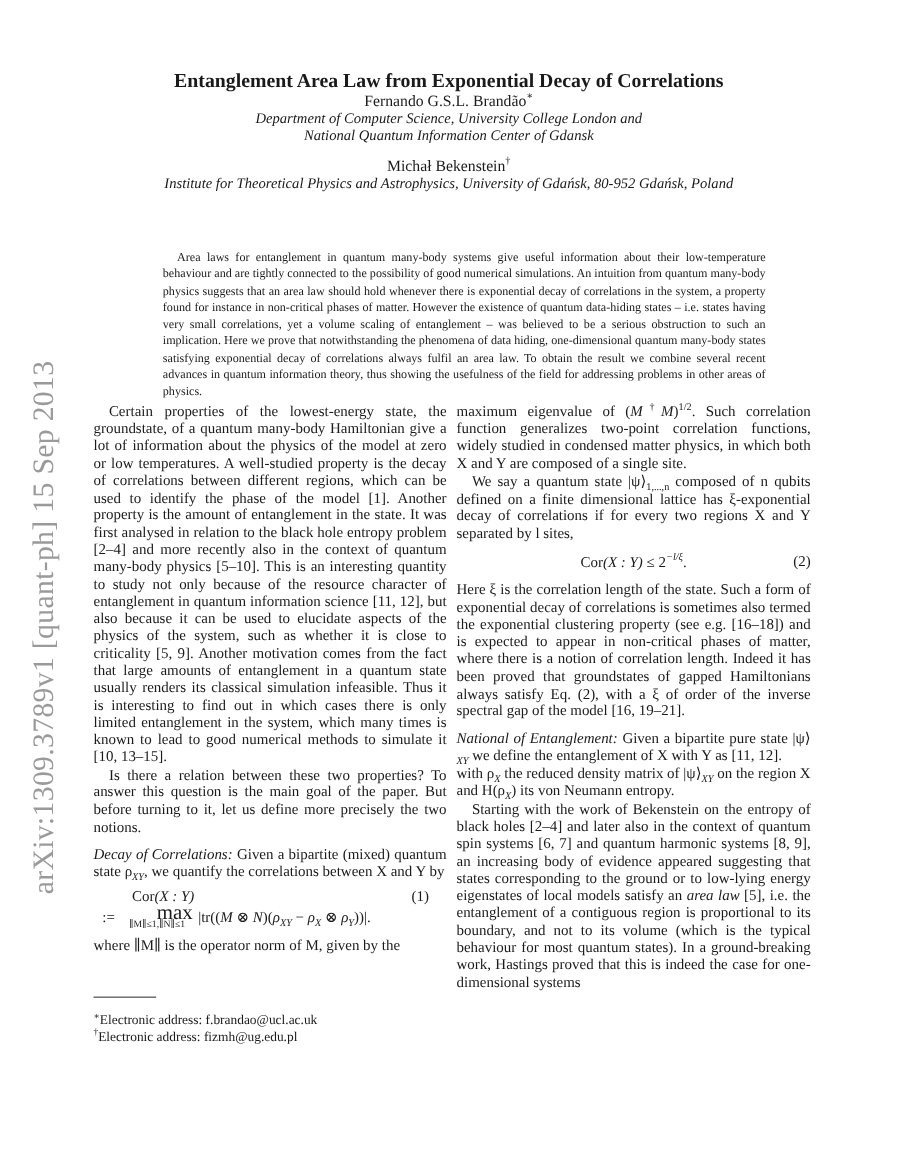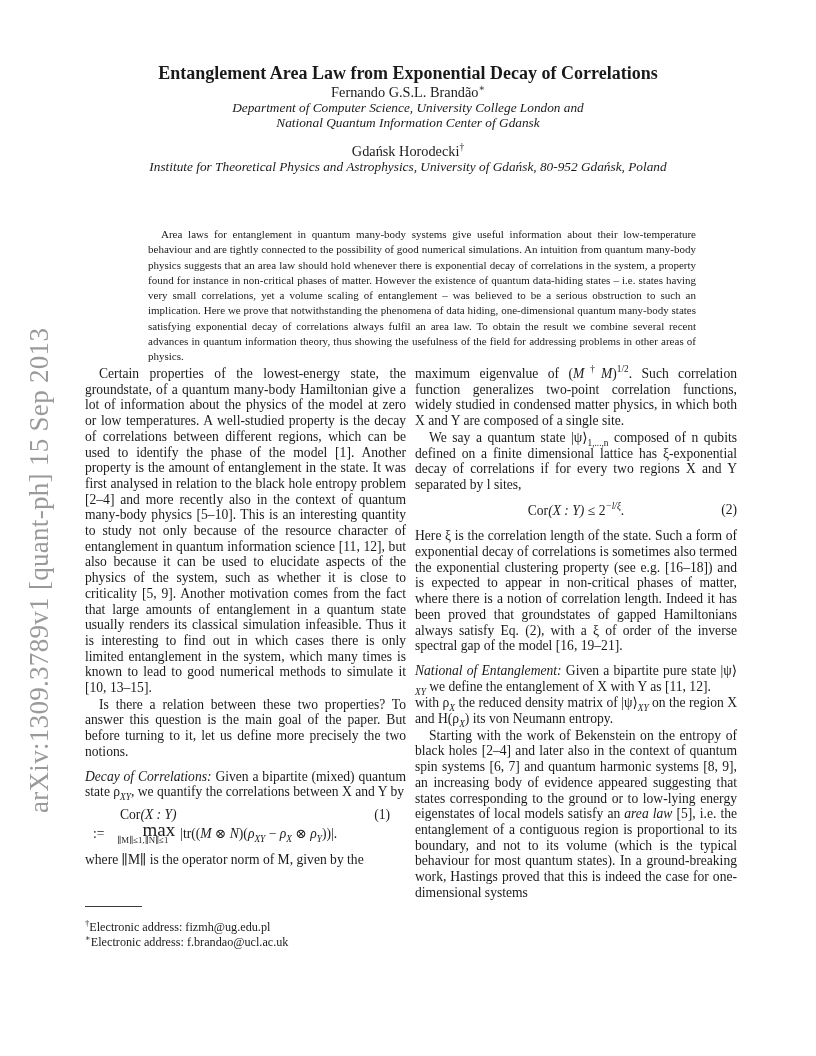--- a/index.html
+++ b/index.html
@@ -65,21 +65,21 @@
 <div class="page">
 
   <div class="arxiv-stamp">arXiv:1309.3789v1  [quant-ph]  15 Sep 2013</div>
 
   <div class="hdr">
     <h1 class="title">Entanglement Area Law from Exponential Decay of Correlations</h1>
     <div class="author"><span>Fernando G.S.L. Brandão</span><sup>∗</sup></div>
     <div class="affil">Department of Computer Science, University College London and</div>
     <div class="affil">National Quantum Information Center of Gdansk</div>
     <div class="gap"></div>
-    <div class="author"><span>Gdańsk Horodecki</span><sup>†</sup></div>
+    <div class="author"><span>Michał Bekenstein</span><sup>†</sup></div>
     <div class="affil">Institute for Theoretical Physics and Astrophysics, University of Gdańsk, 80-952 Gdańsk, Poland</div>
   </div>
 
   <div class="abstract">Area laws for entanglement in quantum many-body systems give useful information about their low-temperature behaviour and are tightly connected to the possibility of good numerical simulations. An intuition from quantum many-body physics suggests that an area law should hold whenever there is exponential decay of correlations in the system, a property found for instance in non-critical phases of matter. However the existence of quantum data-hiding states – i.e. states having very small correlations, yet a volume scaling of entanglement – was believed to be a serious obstruction to such an implication. Here we prove that notwithstanding the phenomena of data hiding, one-dimensional quantum many-body states satisfying exponential decay of correlations always fulfil an area law. To obtain the result we combine several recent advances in quantum information theory, thus showing the usefulness of the field for addressing problems in other areas of physics.</div>
 
   <div class="col col-left">
     <p>Certain properties of the lowest-energy state, the groundstate, of a quantum many-body Hamiltonian give a lot of information about the physics of the model at zero or low temperatures. A well-studied property is the decay of correlations between different regions, which can be used to identify the phase of the model [1]. Another property is the amount of entanglement in the state. It was first analysed in relation to the black hole entropy problem [2–4] and more recently also in the context of quantum many-body physics [5–10]. This is an interesting quantity to study not only because of the resource character of entanglement in quantum information science [11, 12], but also because it can be used to elucidate aspects of the physics of the system, such as whether it is close to criticality [5, 9]. Another motivation comes from the fact that large amounts of entanglement in a quantum state usually renders its classical simulation infeasible. Thus it is interesting to find out in which cases there is only limited entanglement in the system, which many times is known to lead to good numerical methods to simulate it [10, 13–15].</p>
     <p>Is there a relation between these two properties? To answer this question is the main goal of the paper. But before turning to it, let us define more precisely the two notions.</p>
     <p class="sect"><span class="it">Decay of Correlations:</span><span> Given a bipartite (mixed) quantum state ρ</span><sub class="v">XY</sub><span>, we quantify the correlations between X and Y by</span></p>
 
@@ -116,17 +116,17 @@
     <p class="sect"><span class="it">National of Entanglement:</span><span> Given a bipartite pure state |ψ⟩</span><sub class="v">XY</sub><span> we define the entanglement of X with Y as [11, 12].</span></p>
 
 
     <p class="noindent"><span>with ρ</span><sub class="v">X</sub><span> the reduced density matrix of |ψ⟩</span><sub class="v">XY</sub><span> on the region X and H(ρ</span><sub class="v">X</sub><span>) its von Neumann entropy.</span></p>
 
     <p><span>Starting with the work of Bekenstein on the entropy of black holes [2–4] and later also in the context of quantum spin systems [6, 7] and quantum harmonic systems [8, 9], an increasing body of evidence appeared suggesting that states corresponding to the ground or to low-lying energy eigenstates of local models satisfy an </span><span class="it">area law</span><span> [5], i.e. the entanglement of a contiguous region is proportional to its boundary, and not to its volume (which is the typical behaviour for most quantum states). In a ground-breaking work, Hastings proved that this is indeed the case for one-dimensional systems</span></p>
   </div>
 
   <div class="footnotes">
     <div class="fnrule"></div>
+    <div class="fn"><sup>∗</sup><span>Electronic address: f.brandao@ucl.ac.uk</span></div>
     <div class="fn"><sup>†</sup><span>Electronic address: fizmh@ug.edu.pl</span></div>
-    <div class="fn"><sup>∗</sup><span>Electronic address: f.brandao@ucl.ac.uk</span></div>
   </div>
 
 </div>
 
 </body></html>

